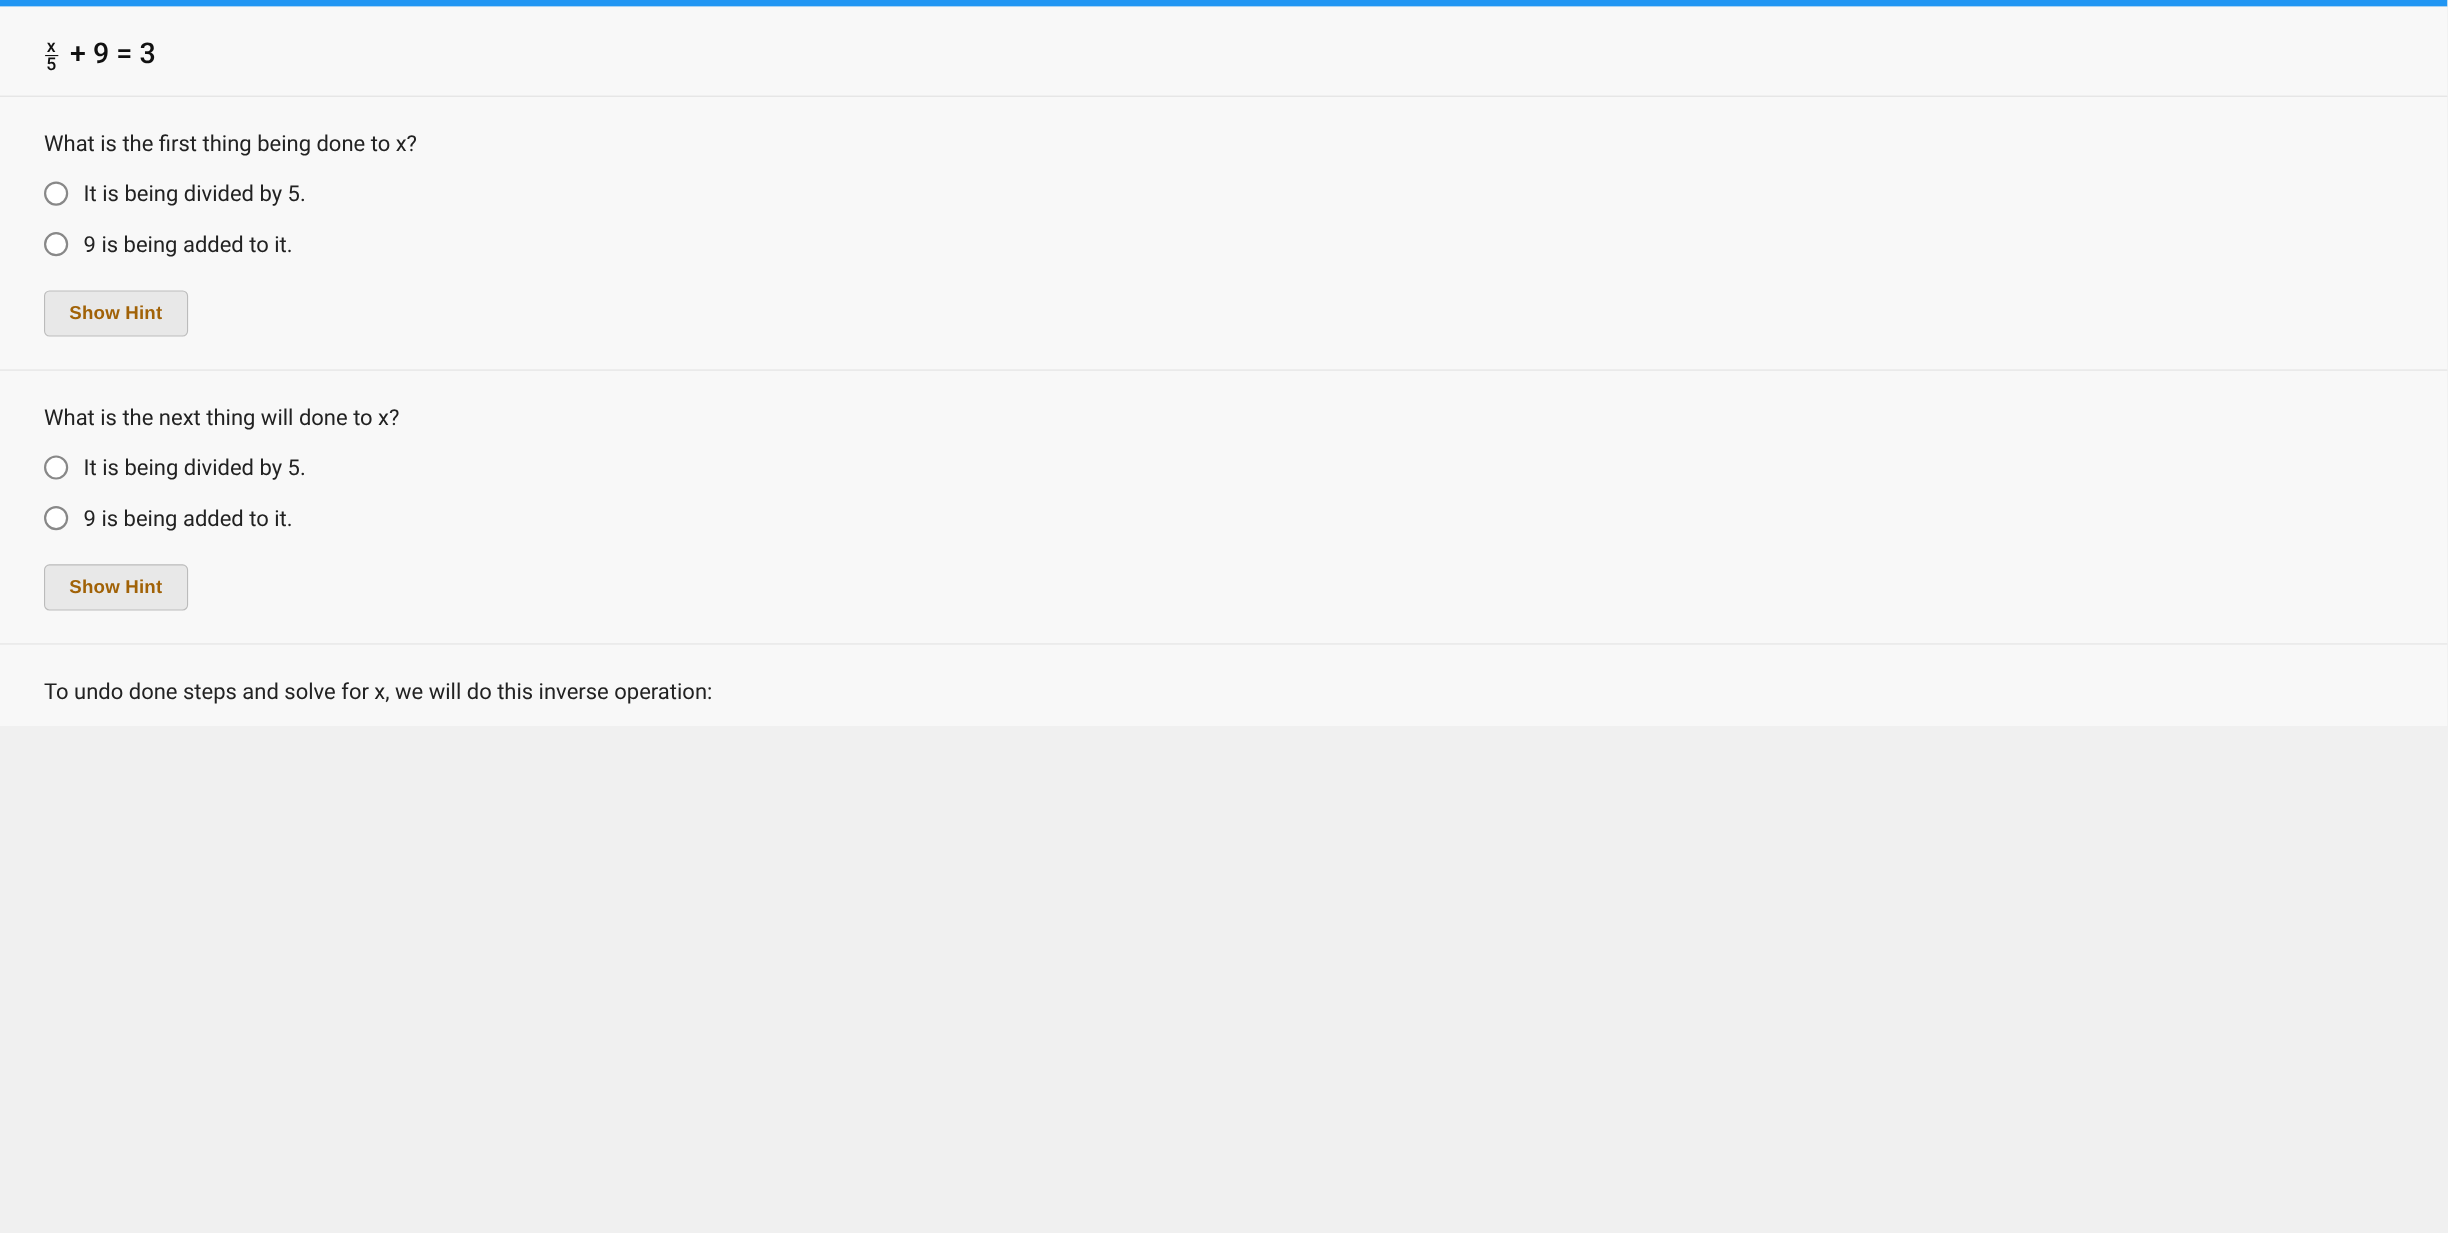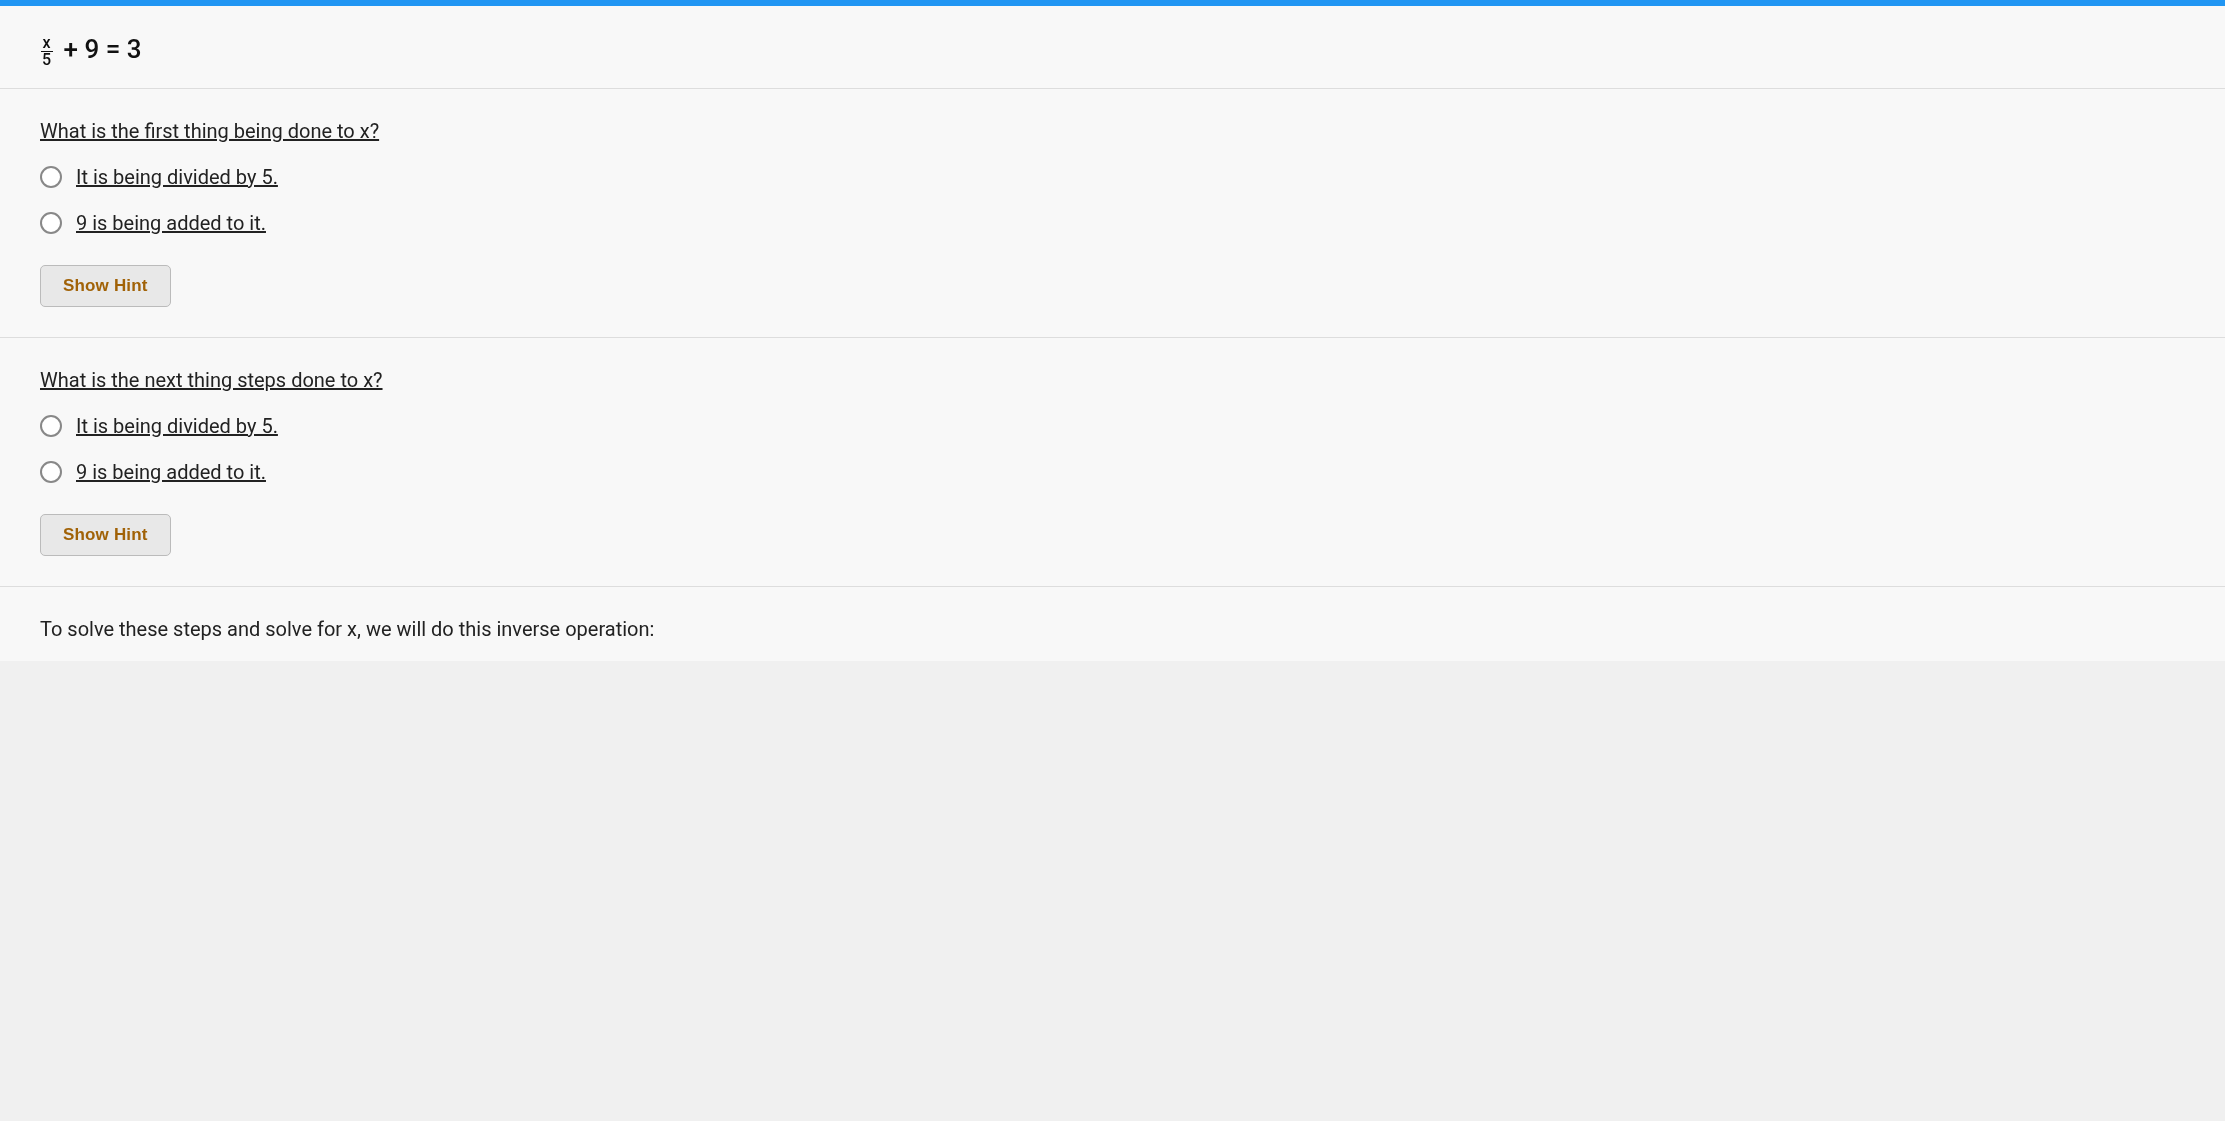--- a/index.html
+++ b/index.html
@@ -58,21 +58,20 @@
     .fraction .denominator {
       font-size: 16px;
       line-height: 1;
       padding: 0 2px;
     }
 
     .question-section {
       background: #f8f8f8;
       padding: 30px 40px 30px 40px;
       border-bottom: 1px solid #ddd;
-      text-decoration: underline;
     }
 
     .question-text {
       font-size: 20px;
       color: #222;
       margin-bottom: 22px;
       font-weight: 400;
     }
 
     .radio-option {
@@ -150,32 +149,32 @@
 
     <label class="radio-option">
       <span class="radio-circle"></span>
       <span class="option-label">9 is being added to it.</span>
     </label>
 
     <button class="show-hint-btn">Show Hint</button>
   </div>
 
   <div class="question-section">
-    <div class="question-text">What is the next thing steps done to x?</div>
+    <div class="question-text">What is the next thing will done to x?</div>
 
     <label class="radio-option">
       <span class="radio-circle"></span>
       <span class="option-label">It is being divided by 5.</span>
     </label>
 
     <label class="radio-option">
       <span class="radio-circle"></span>
       <span class="option-label">9 is being added to it.</span>
     </label>
 
     <button class="show-hint-btn">Show Hint</button>
   </div>
 
   <div class="bottom-section">
-    <div class="bottom-text">To solve these steps and solve for x, we will do this inverse operation:</div>
+    <div class="bottom-text">To undo done steps and solve for x, we will do this inverse operation:</div>
   </div>
 
 </div>
 
 </body></html>

